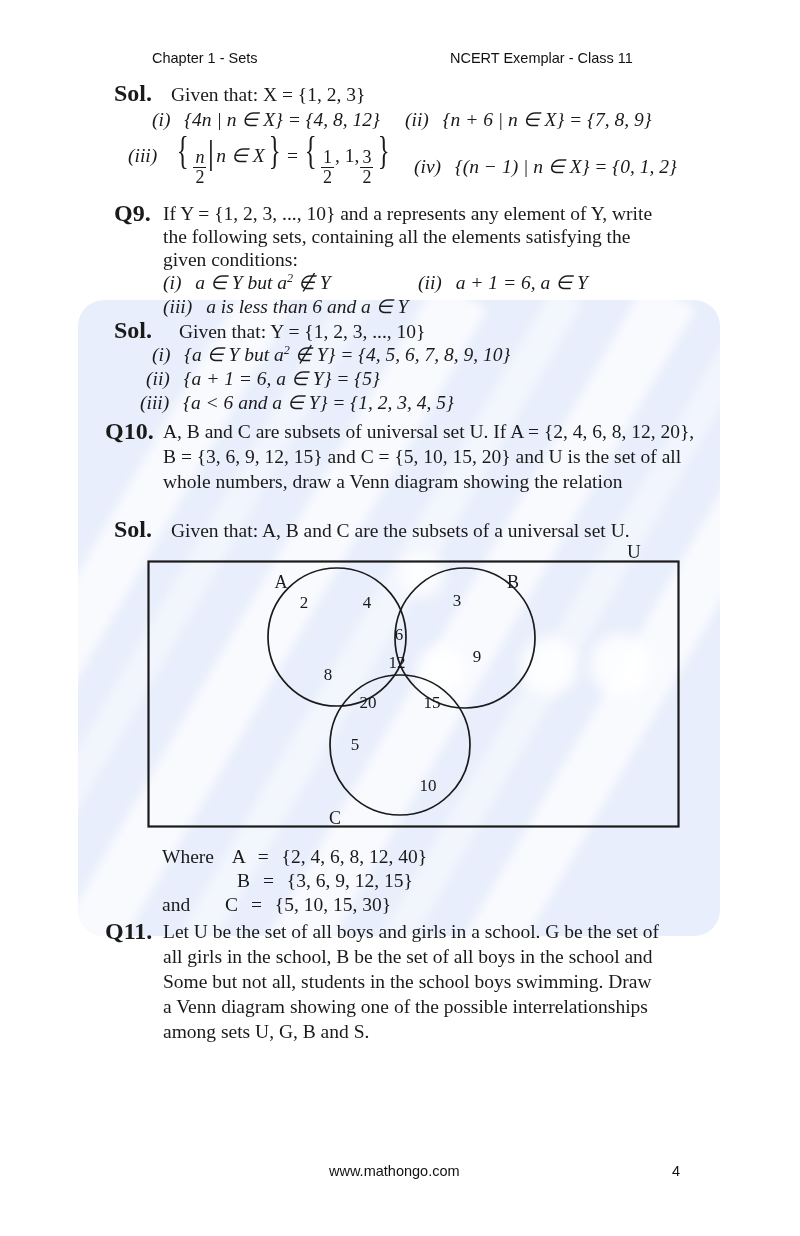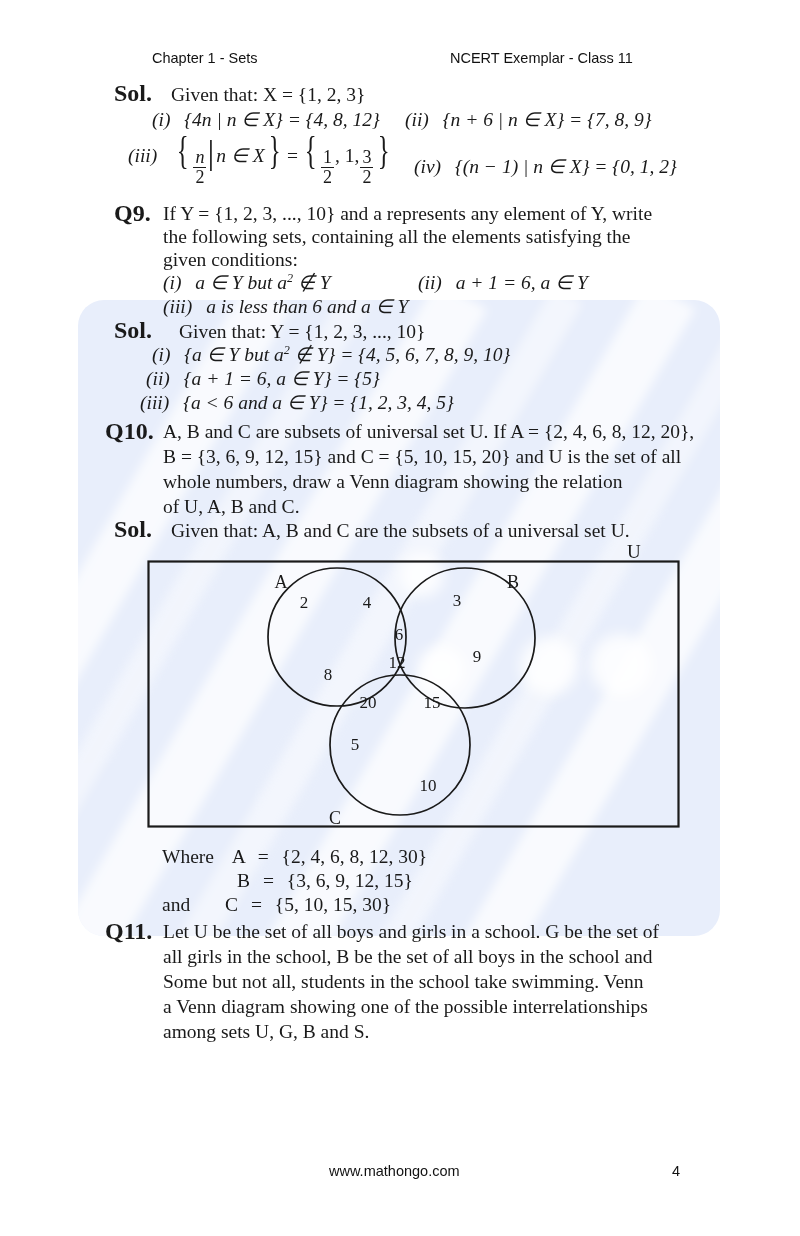--- a/index.html
+++ b/index.html
@@ -198,21 +198,20 @@
       <span class="it">(iii)</span>
       <span class="mi" style="margin-left:9px">{a &lt; 6 and a ∈ Y} = {1, 2, 3, 4, 5}</span>
     </div>
 
     <div class="row" style="left:105px;top:419px;width:620px;line-height:25px;">
       <span class="lbl" style="position:absolute;left:0;top:0;">Q10.</span>
       <div style="margin-left:58px;">
         <div>A, B and C are subsets of universal set U. If A = {2, 4, 6, 8, 12, 20},</div>
         <div>B = {3, 6, 9, 12, 15} and C = {5, 10, 15, 20} and U is the set of all</div>
         <div>whole numbers, draw a Venn diagram showing the relation</div>
-        <div>of U, A, B and C.</div>
       </div>
     </div>
 
     <div class="row" style="left:114px;top:518px;">
       <span class="lbl">Sol.</span>
       <span style="margin-left:14px">Given that: A, B and C are the subsets of a universal set U.</span>
     </div>
 
     <div class="ulabel">U</div>
 
@@ -240,40 +239,40 @@
             <text x="208" y="190">5</text>
             <text x="281" y="231">10</text>
           </g>
       </svg>
     </div>
 
     <div class="row" style="left:162px;top:845px;">
       <span>Where</span>
       <span style="margin-left:13px">A</span>
       <span style="margin-left:8px">=</span>
-      <span style="margin-left:8px">{2, 4, 6, 8, 12, 30}</span>
+      <span style="margin-left:8px">{2, 4, 6, 8, 12, 40}</span>
     </div>
     <div class="row" style="left:237px;top:869px;">
       <span>B</span>
       <span style="margin-left:8px">=</span>
       <span style="margin-left:8px">{3, 6, 9, 12, 15}</span>
     </div>
     <div class="row" style="left:162px;top:893px;">
       <span>and</span>
       <span style="margin-left:30px">C</span>
       <span style="margin-left:8px">=</span>
       <span style="margin-left:8px">{5, 10, 15, 30}</span>
     </div>
 
     <div class="row" style="left:105px;top:919px;width:625px;line-height:25px;">
       <span class="lbl" style="position:absolute;left:0;top:0;">Q11.</span>
       <div style="margin-left:58px;">
         <div>Let U be the set of all boys and girls in a school. G be the set of</div>
         <div>all girls in the school, B be the set of all boys in the school and</div>
-        <div>Some but not all, students in the school take swimming. Venn</div>
+        <div>Some but not all, students in the school boys swimming. Draw</div>
         <div>a Venn diagram showing one of the possible interrelationships</div>
         <div>among sets U, G, B and S.</div>
       </div>
     </div>
 
     <div class="ftr">
       <span class="c">www.mathongo.com</span>
       <span class="p">4</span>
     </div>
 

